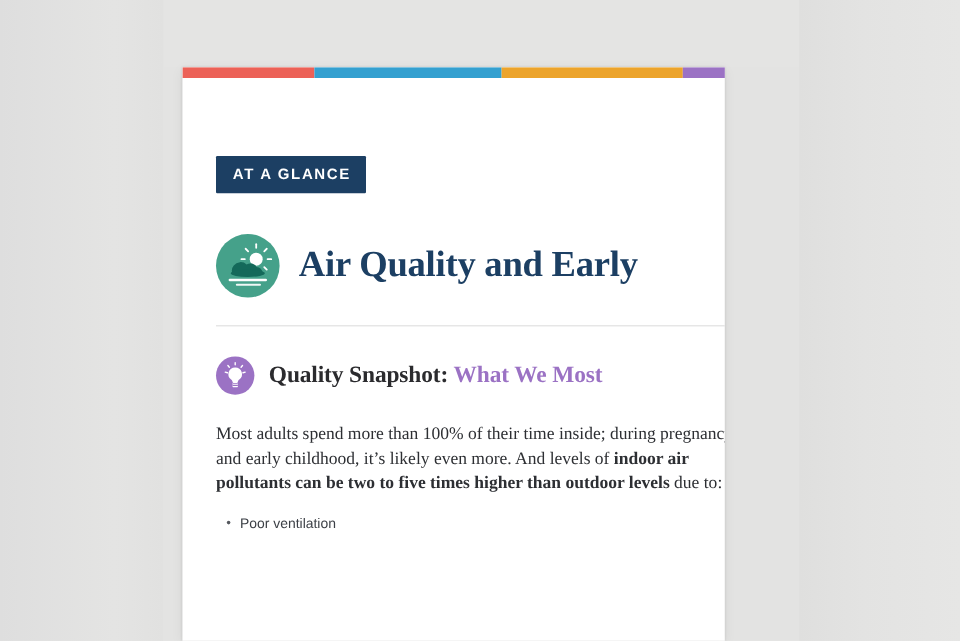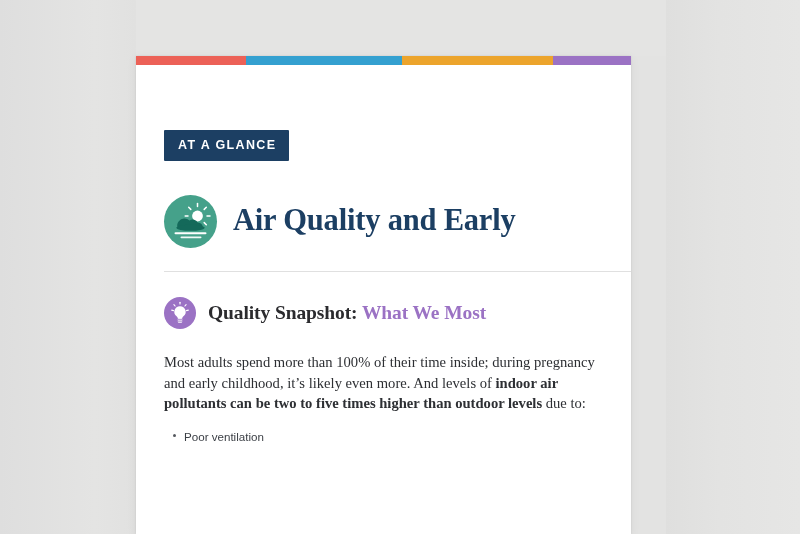--- a/index.html
+++ b/index.html
@@ -40,23 +40,23 @@
   #board-top {
     position: absolute;
     left: 0; top: 0;
     width: 800px; height: 56px;
     background: #e4e4e3;
   }
 
   
   #sheet {
     position: absolute;
-    left: 136px;
+    left: 152px;
     top: 56px;
-    width: 495px;
+    width: 452px;
     height: 478px;
     background: #ffffff;
     box-shadow: 0 0 2px rgba(0,0,0,0.10), 0 2px 10px rgba(0,0,0,0.06);
     overflow: hidden;
   }
 
   
   .rule-bar {
     position: absolute;
     left: 0;

